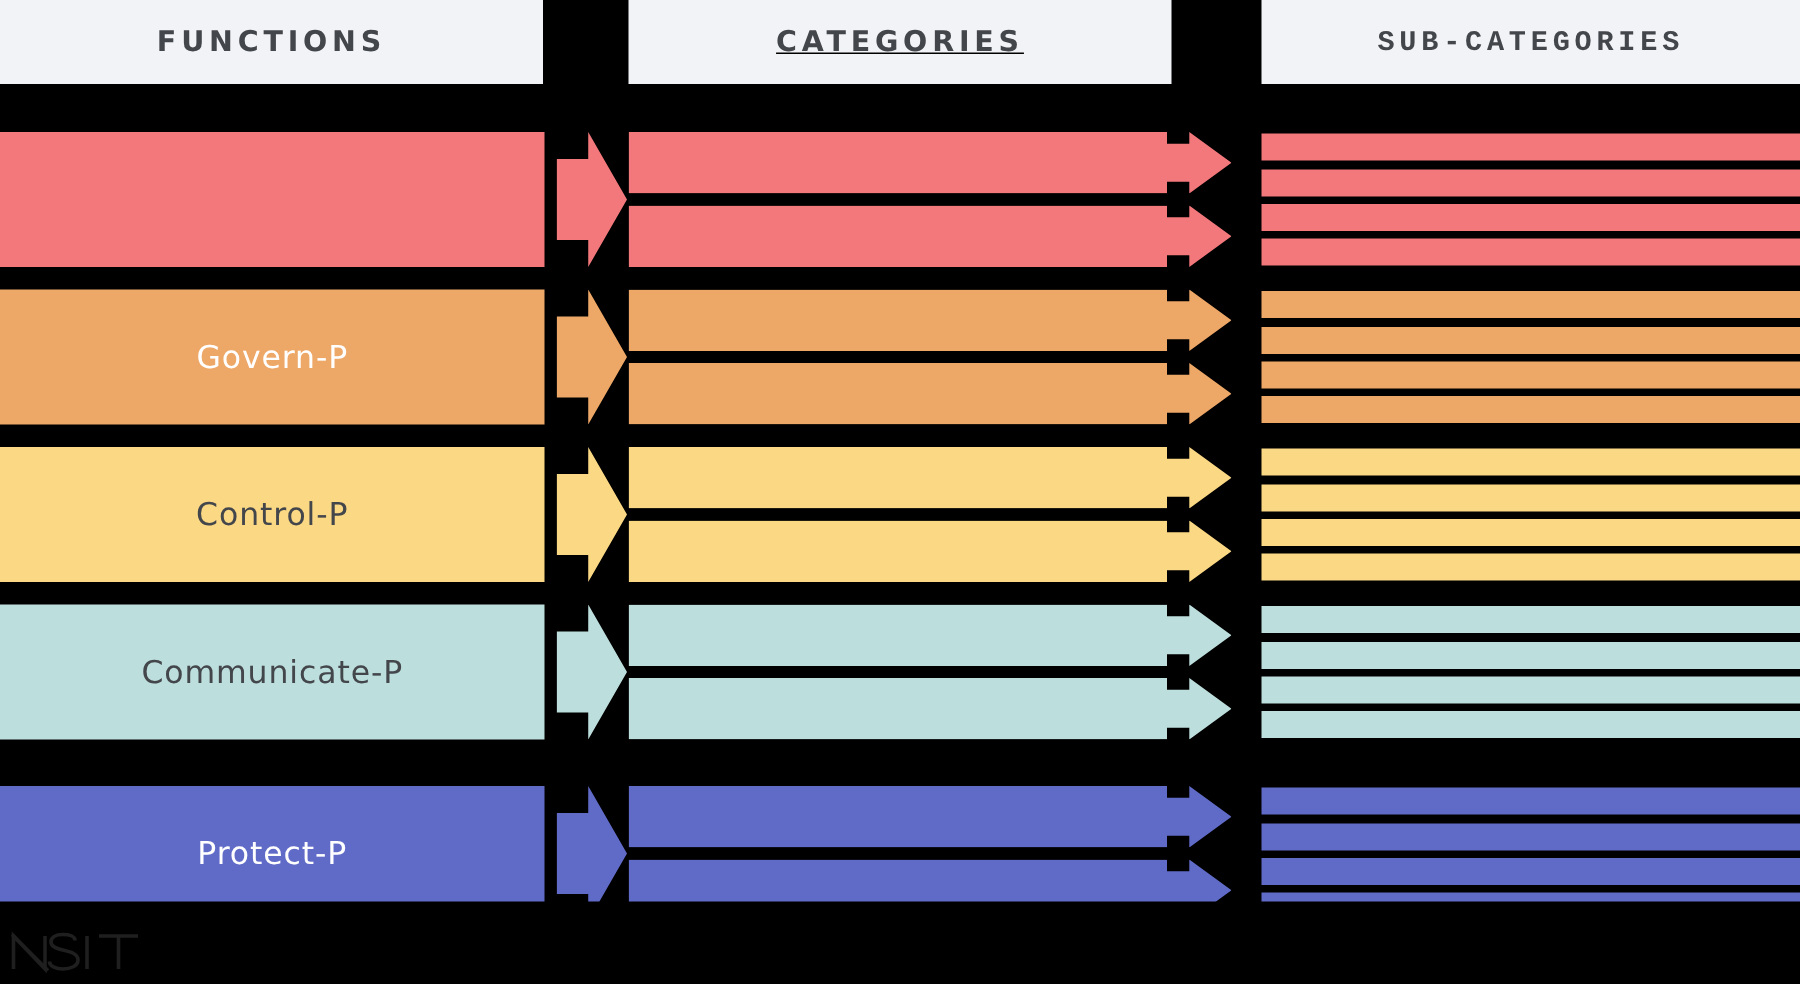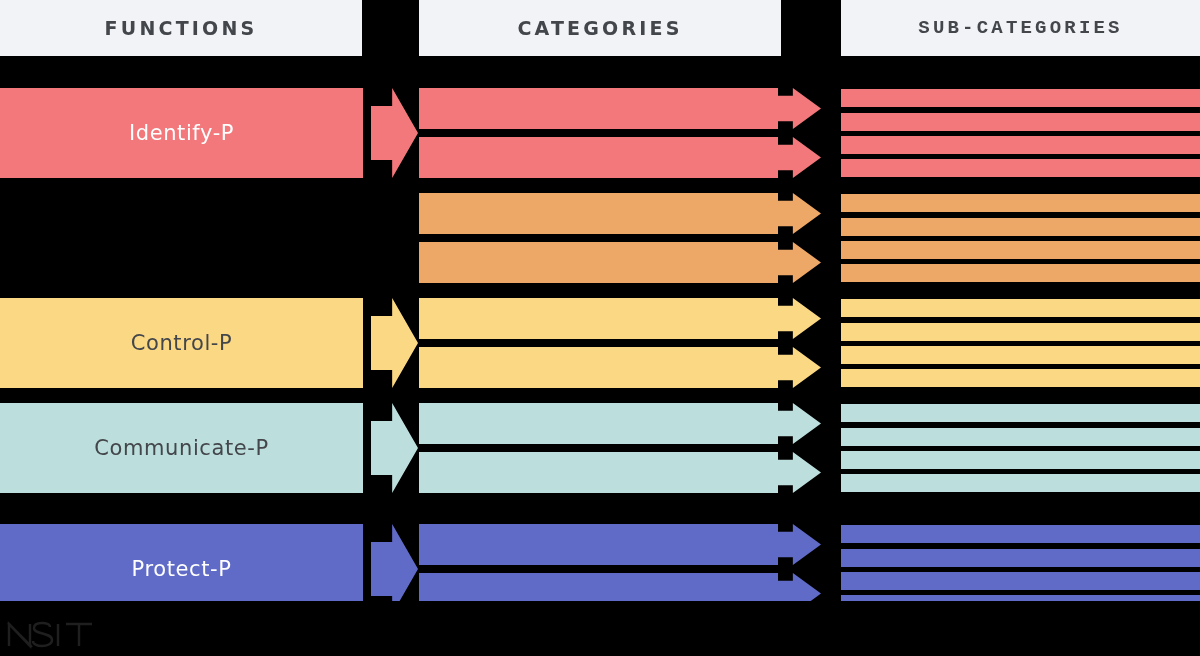--- a/index.html
+++ b/index.html
@@ -38,21 +38,21 @@
 
   .header-panel .header-label {
     font-size: 19px;
     font-weight: 600;
     letter-spacing: 3.2px;
     color: #43464b;
     white-space: nowrap;
   }
 
   #hdr-functions      { left: 0px;   width: 362px; }
-  #hdr-categories     { left: 419px; width: 362px; }
+  #hdr-categories     { left: 419px; width: 362px; text-decoration: underline; }
   #hdr-subcategories  { left: 841px; width: 359px; font-family: Liberation Mono, monospace; }
 
   
   .core-grid {
     position: absolute;
     left: 0;
     top: 56px;
     width: 1200px;
     height: 545px;
   }
@@ -181,34 +181,38 @@
   <div class="header-panel" id="hdr-subcategories">
     <span class="header-label">SUB-CATEGORIES</span>
   </div>
 </div>
 
 <div class="core-grid" id="core-grid">
     <div class="core-row" style="top: 32px;">
       <div class="fn-col">
         <div class="fn-arrow-tail" style="background: rgb(242, 120, 124);"></div>
         <div class="fn-arrow-head" style="background: rgb(242, 120, 124);"></div>
-        <div class="fn-label" style="color: rgb(255, 255, 255);">Identify-P</div>
       </div>
       <div class="cat-col">
         <div class="cat-bar top" style="background: rgb(242, 120, 124);"></div>
         <div class="cat-bar bottom" style="background: rgb(242, 120, 124);"></div>
       </div>
       <div class="sub-col">
         <div class="sub-bar b0" style="background: rgb(242, 120, 124);"></div>
         <div class="sub-bar b1" style="background: rgb(242, 120, 124);"></div>
         <div class="sub-bar b2" style="background: rgb(242, 120, 124);"></div>
         <div class="sub-bar b3" style="background: rgb(242, 120, 124);"></div>
       </div>
     </div>
     <div class="core-row" style="top: 137px;">
+      <div class="fn-col">
+        <div class="fn-arrow-tail" style="background: rgb(237, 167, 103);"></div>
+        <div class="fn-arrow-head" style="background: rgb(237, 167, 103);"></div>
+        <div class="fn-label" style="color: rgb(255, 255, 255);">Govern-P</div>
+      </div>
       <div class="cat-col">
         <div class="cat-bar top" style="background: rgb(237, 167, 103);"></div>
         <div class="cat-bar bottom" style="background: rgb(237, 167, 103);"></div>
       </div>
       <div class="sub-col">
         <div class="sub-bar b0" style="background: rgb(237, 167, 103);"></div>
         <div class="sub-bar b1" style="background: rgb(237, 167, 103);"></div>
         <div class="sub-bar b2" style="background: rgb(237, 167, 103);"></div>
         <div class="sub-bar b3" style="background: rgb(237, 167, 103);"></div>
       </div>

